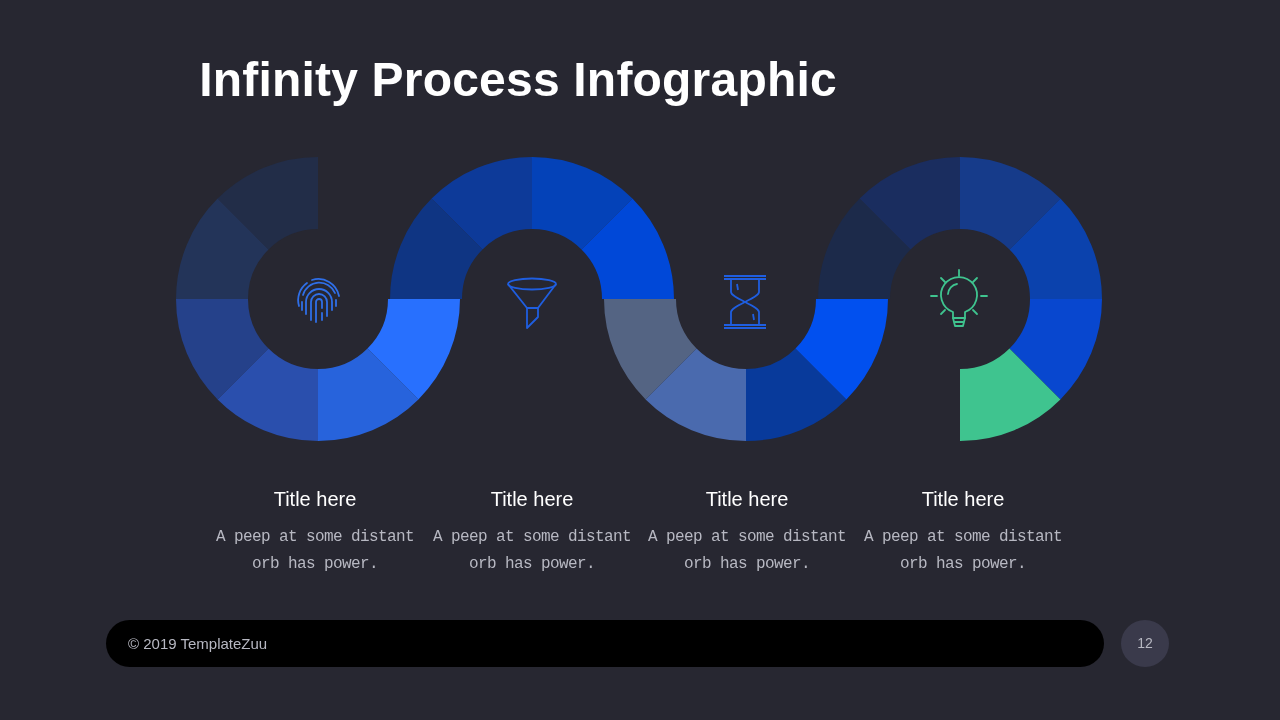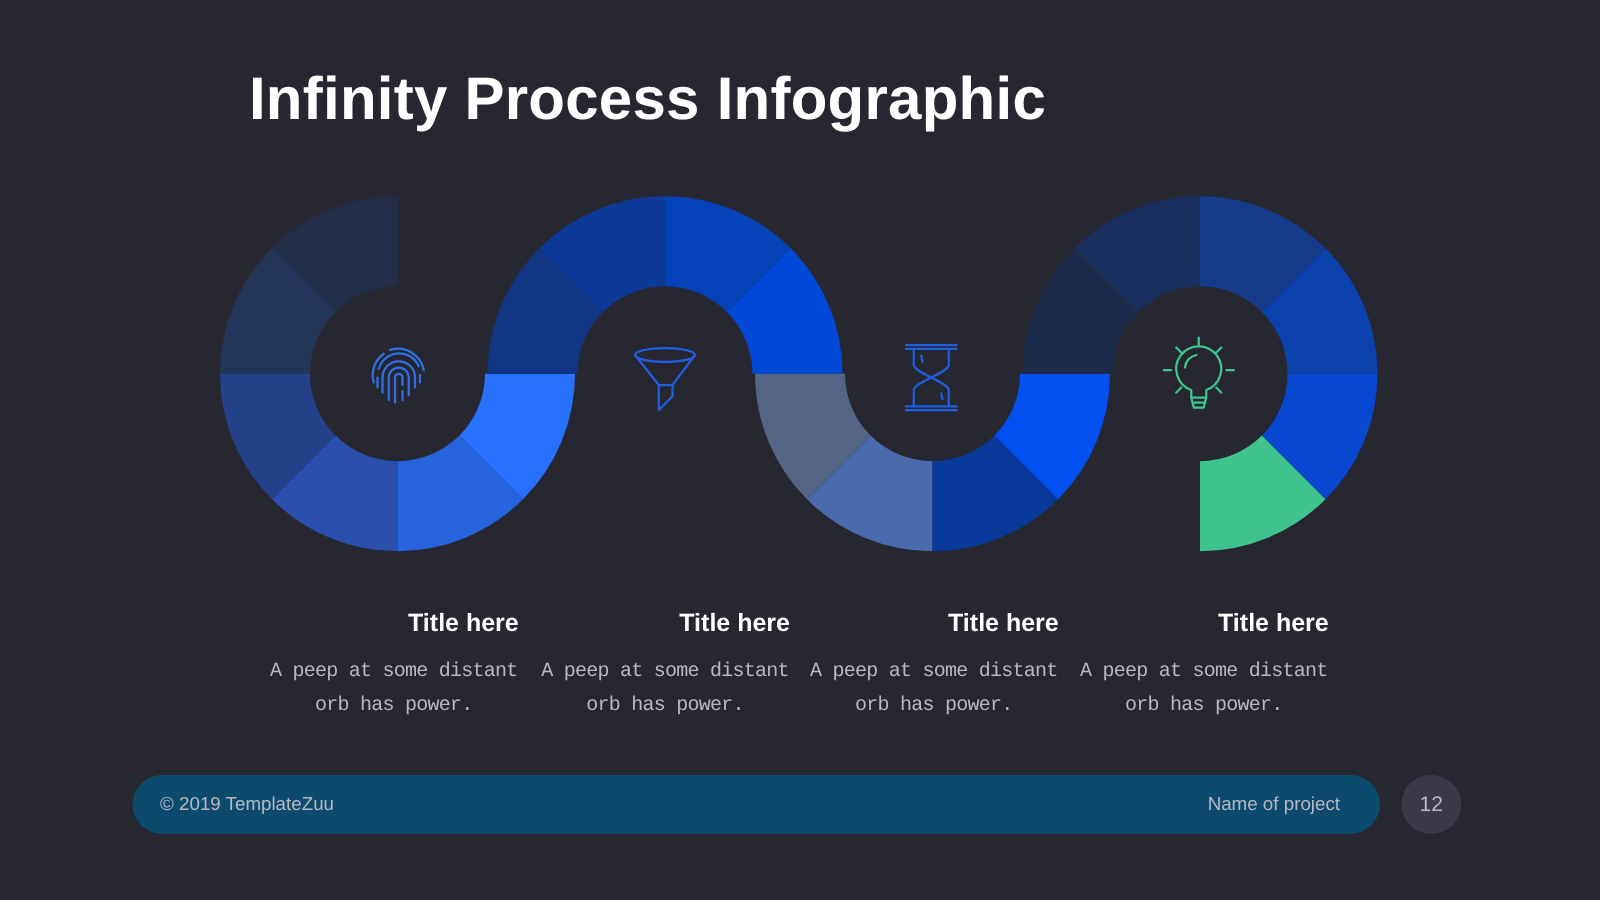--- a/index.html
+++ b/index.html
@@ -25,39 +25,38 @@
     width: 1280px; height: 720px;
   }
   .step-card {
     position: absolute;
     top: 486px;
     width: 200px;
     text-align: center;
   }
   .step-title {
     font-size: 20px;
-    font-weight: 700;
+    font-weight: 400;
     color: #ffffff;
     line-height: 26px;
-    text-align: right;
   }
   .step-desc {
     margin-top: 12px;
     font-size: 17px;
     line-height: 27px;
     color: #b7b8c2;
     font-family: Liberation Mono, monospace;
     font-size: 16px;
     letter-spacing: -0.6px;
   }
   .footer-bar {
     position: absolute;
     left: 106px; top: 620px;
     width: 998px; height: 47px;
-    background: #0c4a6e;
+    background: #000000;
     border-radius: 24px;
   }
   .footer-copy {
     position: absolute;
     left: 22px; top: 0;
     line-height: 47px;
     font-size: 15px;
     color: #b7b8c2;
   }
   .footer-project {
@@ -68,21 +67,21 @@
     color: #b7b8c2;
   }
   .page-number {
     position: absolute;
     left: 1121px; top: 620px;
     width: 48px; height: 47px;
     border-radius: 50%;
     background: #3a3a4b;
     text-align: center;
     line-height: 47px;
-    font-size: 17px;
+    font-size: 14px;
     color: #b7b8c2;
   }
 </style>
 </head>
 <body>
 
 <div class="slide-title">Infinity Process Infographic</div>
 
 <svg class="infinity-graphic" width="1280" height="720" viewBox="0 0 1280 720">
   <g id="rings-layer">
@@ -174,15 +173,14 @@
 <div class="step-card" style="left:863px;">
   <div class="step-title">Title here</div>
   <div class="step-desc">
     <div>A peep at some distant</div>
     <div>orb has power.</div>
   </div>
 </div>
 
 <div class="footer-bar">
   <span class="footer-copy">© 2019  TemplateZuu</span>
-  <span class="footer-project">Name of project</span>
 </div>
 <div class="page-number">12</div>
 
 </body></html>

